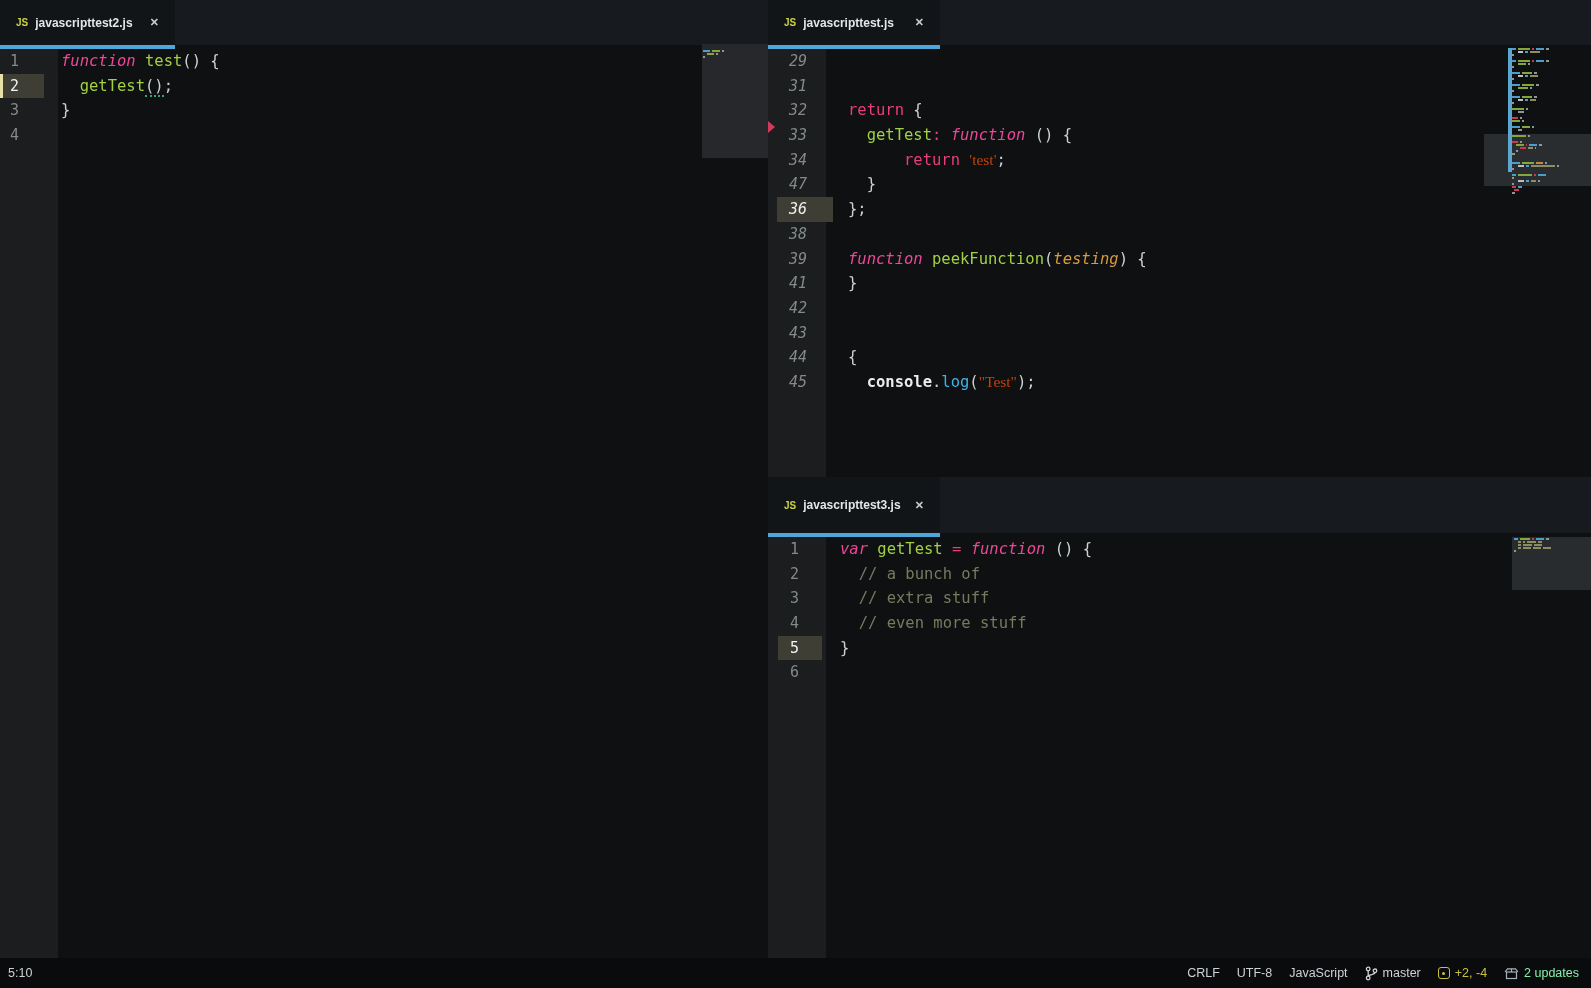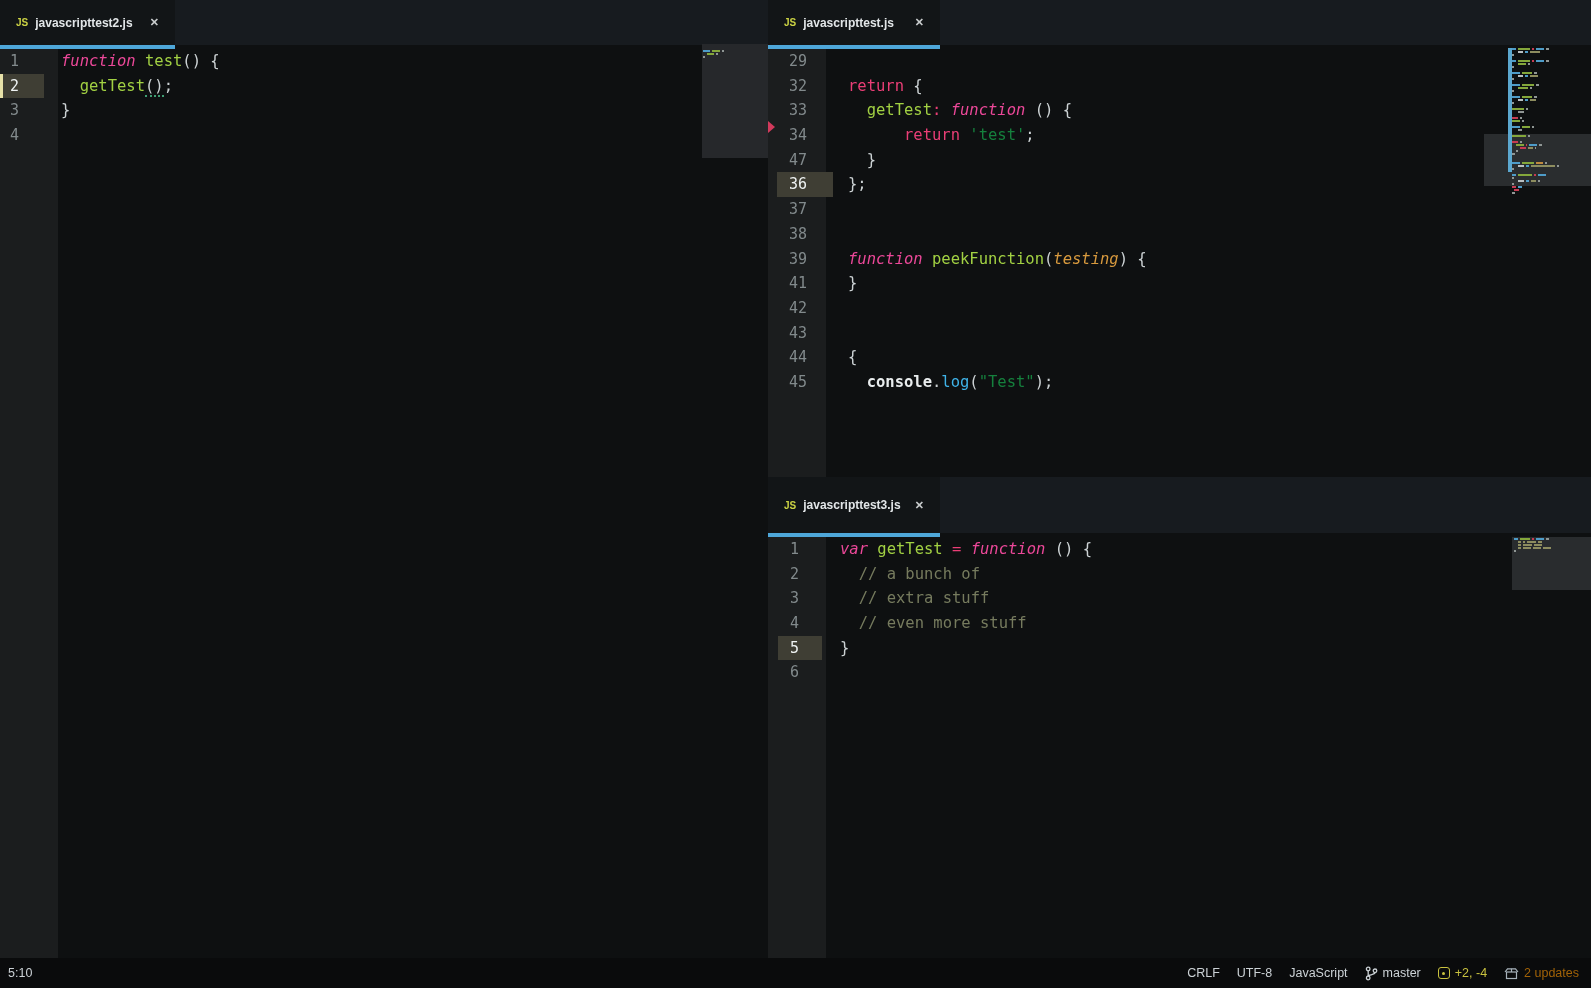--- a/index.html
+++ b/index.html
@@ -28,33 +28,33 @@
   #pane-right .gutter-strip{top:49px;bottom:0;}
   #pane-bottom .gutter-strip{top:60px;bottom:0;}
   .lines{position:absolute;left:0;right:0;}
   #pane-left .lines,#pane-right .lines{top:49px;}
   #pane-bottom .lines{top:60px;}
   .row{height:24.7px;display:flex;align-items:center;
        font-family:"DejaVu Sans Mono",monospace;font-size:15.5px;line-height:24.7px;}
   .ln{flex:none;position:relative;box-sizing:border-box;text-align:right;color:#828a8c;
       font-size:15px;height:24.7px;line-height:24.7px;}
   #pane-left .ln{width:44px;padding-right:25px;}
-  #pane-right .ln{margin-left:9px;width:56px;padding-right:26px;}
+  #pane-right .ln{margin-left:9px;width:56px;padding-right:26px;font-style:italic;}
   #pane-bottom .ln{margin-left:10px;width:44px;padding-right:23px;}
   .ln.hl{background:#3f3e34;color:#eef2f2;}
   #pane-left .ln.hl::before{content:'';position:absolute;left:0;top:0;bottom:0;width:3px;background:#e7e1a8;}
   .code{white-space:pre;}
   #pane-left .code{padding-left:17px;}
   #pane-right .code{padding-left:15px;}
   #pane-bottom .code{padding-left:18px;}
   
   .tk-kw{color:#ec4899;font-style:italic;}
   .tk-fn{color:#a2d143;}
   .tk-kr{color:#ea3e76;}
-  .tk-st{color:#15803d;}
+  .tk-st{color:#c2410c;font-family:Liberation Serif, serif;}
   .tk-cm{color:#767b5e;}
   .tk-pr{color:#d89a3e;font-style:italic;}
   .tk-pn,.tk-pl{color:#ccd2d4;}
   .tk-pnu{color:#ccd2d4;border-bottom:2px dotted #3f9e74;}
   .tk-id{color:#e9edee;font-weight:600;}
   .tk-mt{color:#3fb3e8;}
   
   .del-marker{position:absolute;left:0;top:121px;width:0;height:0;
     border-top:6px solid transparent;border-bottom:6px solid transparent;border-left:7px solid #d23a5c;}
   
@@ -67,21 +67,21 @@
   .mmrow{position:absolute;height:2px;white-space:nowrap;font-size:0;}
   .mmseg{display:inline-block;height:2px;margin-right:2px;vertical-align:top;}
   
   .statusbar{position:absolute;left:0;bottom:0;width:100%;height:30px;background:#0a0b0c;
              display:flex;align-items:center;justify-content:space-between;
              color:#ccd2d6;font-size:12.5px;}
   .sb-left{padding-left:8px;}
   .sb-right{display:flex;align-items:center;gap:17px;padding-right:12px;}
   .sb-item{display:flex;align-items:center;gap:5px;cursor:pointer;}
   .sb-yellow{color:#c9c23f;}
-  .sb-blue{color:#a16207;}
+  .sb-blue{color:#86efac;}
   .sq{position:relative;display:inline-block;width:12px;height:12px;border:1.5px solid #c9c23f;
       border-radius:3px;box-sizing:border-box;}
   .sq .dot{position:absolute;left:50%;top:50%;width:3px;height:3px;margin:-1.5px 0 0 -1.5px;
       border-radius:50%;background:#c9c23f;}
   svg{display:block;}
 </style>
 </head>
 <body>
 
 <div class="screen">
@@ -126,42 +126,42 @@
     </div>
     <div class="tab-underline"></div>
     <div class="gutter-strip"></div>
     <div class="del-marker"></div>
     <div class="lines">
         <div class="row">
           <span class="ln">29</span>
           <span class="code"></span>
         </div>
         <div class="row">
+          <span class="ln">31</span>
+          <span class="code"></span>
+        </div>
+        <div class="row">
           <span class="ln">32</span>
           <span class="code"><span class="tk-kr">return</span><span class="tk-pn"> {</span></span>
         </div>
         <div class="row">
           <span class="ln">33</span>
           <span class="code"><span class="tk-pl">  </span><span class="tk-fn">getTest</span><span class="tk-kr">:</span><span class="tk-pl"> </span><span class="tk-kw">function</span><span class="tk-pn"> () {</span></span>
         </div>
         <div class="row">
           <span class="ln">34</span>
           <span class="code"><span class="tk-pl">      </span><span class="tk-kr">return</span><span class="tk-pl"> </span><span class="tk-st">'test'</span><span class="tk-pn">;</span></span>
         </div>
         <div class="row">
           <span class="ln">47</span>
           <span class="code"><span class="tk-pn">  }</span></span>
         </div>
         <div class="row">
           <span class="ln hl">36</span>
           <span class="code"><span class="tk-pn">};</span></span>
-        </div>
-        <div class="row">
-          <span class="ln">37</span>
-          <span class="code"></span>
         </div>
         <div class="row">
           <span class="ln">38</span>
           <span class="code"></span>
         </div>
         <div class="row">
           <span class="ln">39</span>
           <span class="code"><span class="tk-kw">function</span><span class="tk-pl"> </span><span class="tk-fn">peekFunction</span><span class="tk-pn">(</span><span class="tk-pr">testing</span><span class="tk-pn">) {</span></span>
         </div>
         <div class="row">

